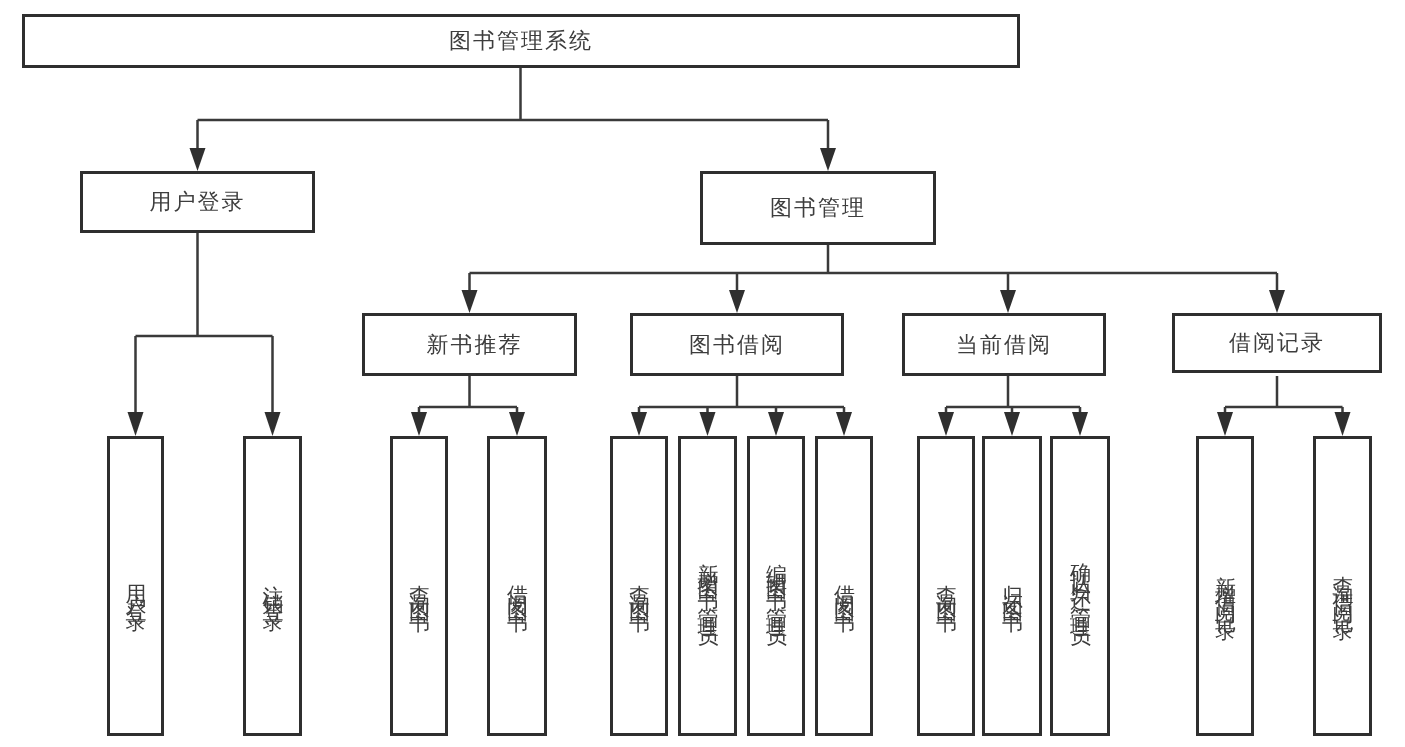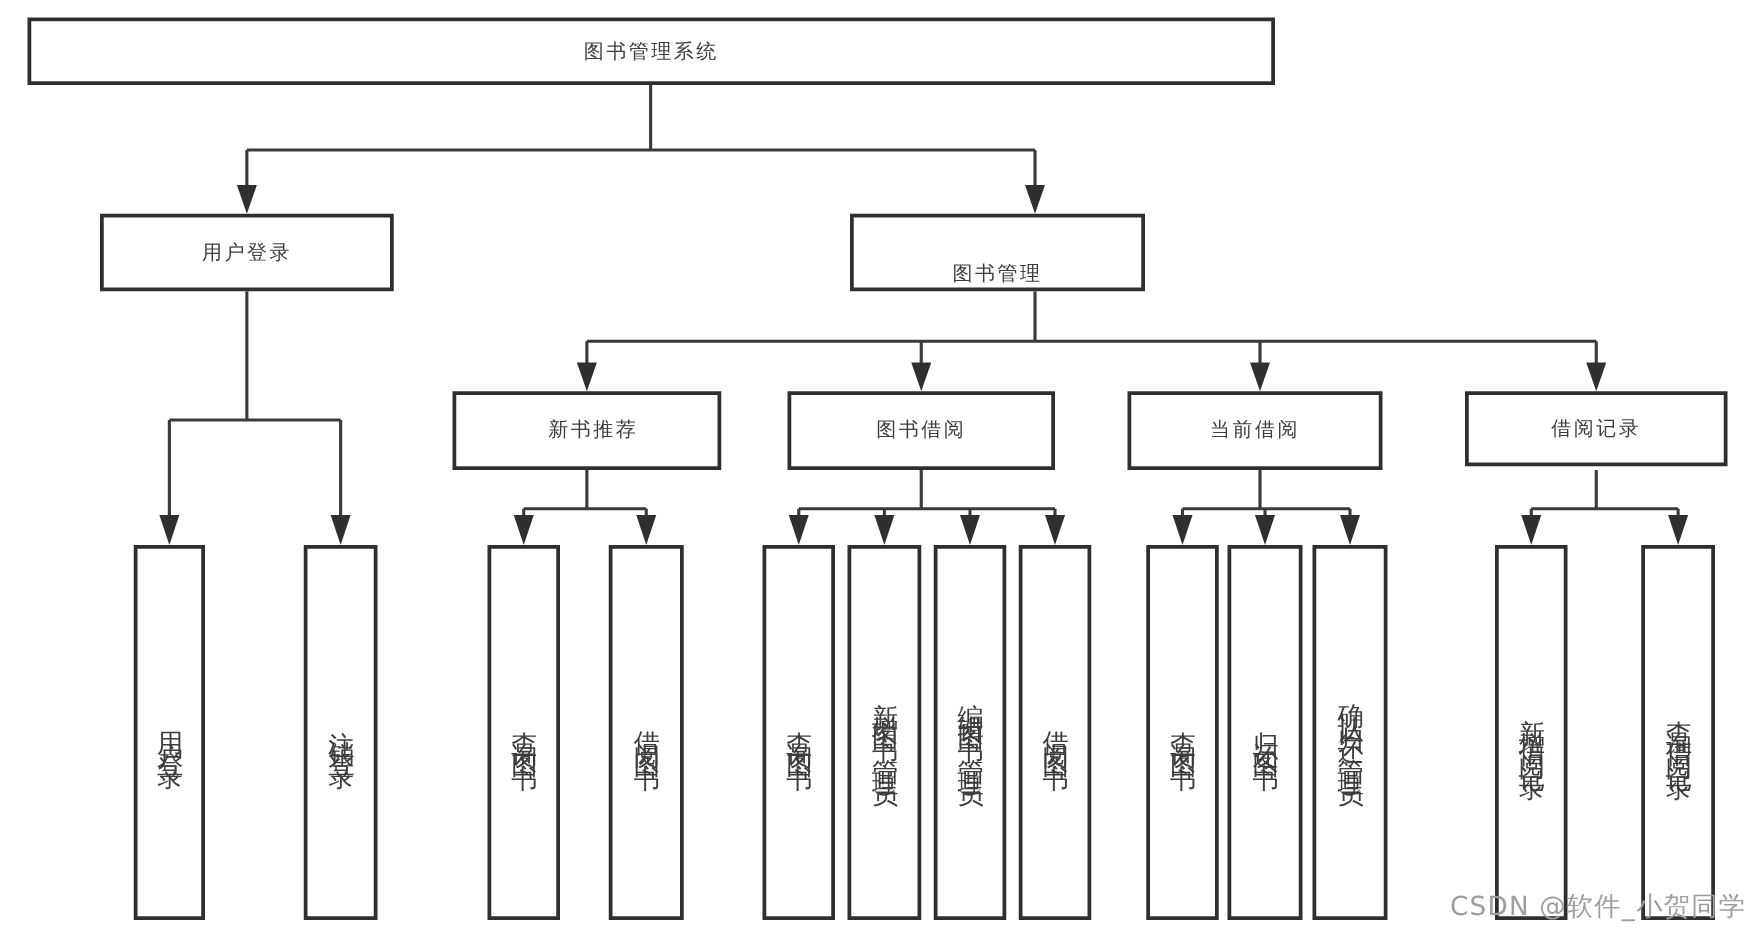--- a/index.html
+++ b/index.html
@@ -30,21 +30,21 @@
     position: absolute;
     box-sizing: border-box;
     border: 3px solid #2f2f2f;
     background: #ffffff;
     display: flex;
     align-items: center;
     justify-content: center;
     z-index: 2;
   }
   .node .hlabel {
-    font-size: 16px;
+    font-size: 22px;
     letter-spacing: 2px;
     color: #3d3d3d;
     white-space: nowrap;
   }
   .node .vlabel {
     writing-mode: vertical-rl;
     text-orientation: mixed;
     font-size: 21px;
     letter-spacing: 9px;
     color: #3d3d3d;
@@ -109,21 +109,21 @@
     </g>
   </svg>
 
   <div class="node" style="left:22px; top:14px; width:998px; height:54px;">
     <span class="hlabel">图书管理系统</span>
   </div>
 
   <div class="node" style="left:80px; top:171px; width:235px; height:62px;">
     <span class="hlabel">用户登录</span>
   </div>
-  <div class="node" style="left:680px; top:171px; width:236px; height:62px;align-items:flex-end;">
+  <div class="node" style="left:700px; top:171px; width:236px; height:74px;">
     <span class="hlabel">图书管理</span>
   </div>
 
   <div class="node" style="left:362px; top:313px; width:215px; height:63px;padding-left:10px;">
     <span class="hlabel">新书推荐</span>
   </div>
   <div class="node" style="left:630px; top:313px; width:214px; height:63px;text-align:right;">
     <span class="hlabel">图书借阅</span>
   </div>
   <div class="node" style="left:902px; top:313px; width:204px; height:63px;">
@@ -170,15 +170,14 @@
     <span class="vlabel">确认归还（管理员）</span>
   </div>
 
   <div class="node" style="left:1196px; top:436px; width:58px; height:300px;">
     <span class="vlabel">新增借阅记录</span>
   </div>
   <div class="node" style="left:1313px; top:436px; width:59px; height:300px;">
     <span class="vlabel">查询借阅记录</span>
   </div>
 
-  <div class="watermark">CSDN @软件_小贺同学</div>
 
 </div>
 
 </body></html>

